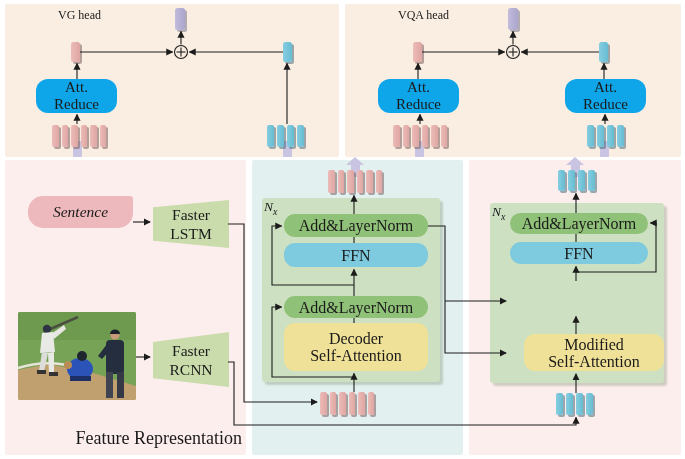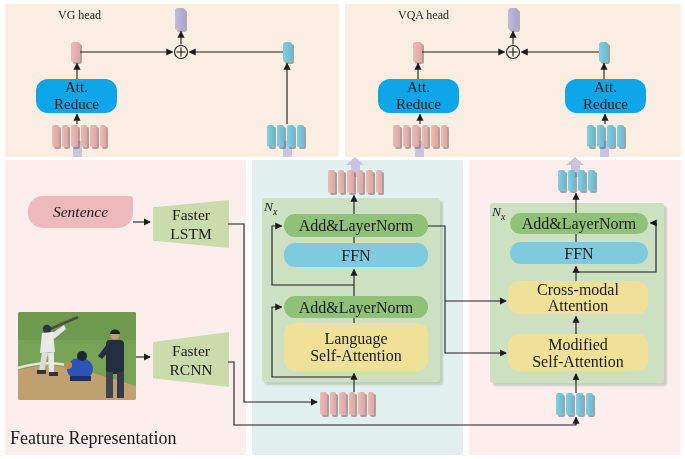--- a/index.html
+++ b/index.html
@@ -3,21 +3,21 @@
 <meta charset="utf-8">
 <style>
   html,body{margin:0;padding:0;background:#ffffff;}
   .stage{position:relative;width:685px;height:459px;background:#ffffff;
          font-family:"Liberation Serif","DejaVu Serif",serif;color:#1a1a1a;overflow:hidden;}
   .panel{position:absolute;border-radius:2px;}
   .cream{background:#faeee2;}
   .pinkbg{background:#fdeeee;}
   .cyanbg{background:#e2f1ef;}
   .head-title{position:absolute;font-size:12px;z-index:3;margin-left:44px;}
-  .caption{position:absolute;font-size:18px;text-align:left;z-index:3;}
+  .caption{position:absolute;font-size:18px;text-align:right;z-index:3;}
   .block{position:absolute;background:#cde0c2;border-radius:3px;z-index:1;
          box-shadow:3px 3px 2px rgba(125,140,115,0.35);}
   .box{position:absolute;display:flex;flex-direction:column;align-items:center;justify-content:center;
        text-align:center;z-index:2;border-radius:11px;font-size:16px;line-height:17px;}
   .greenbox{background:#90c178;font-family:Liberation Serif, serif;}
   .bluebox{background:#7ecadf;}
   .yellowbox{background:#f0e198;}
   .cyanbox{background:#0ea5e9;border-radius:12px;font-size:15px;line-height:17px;}
   .token-row{position:absolute;display:flex;gap:3px;z-index:3;}
   .tok{height:100%;border-radius:2px;}
@@ -163,21 +163,21 @@
   <div class="box greenbox" style="left:284px;top:214px;width:144px;height:23px">
     <span>Add&amp;LayerNorm</span>
   </div>
   <div class="box bluebox" style="left:284px;top:243px;width:144px;height:24px">
     <span>FFN</span>
   </div>
   <div class="box greenbox" style="left:284px;top:296px;width:144px;height:22px">
     <span>Add&amp;LayerNorm</span>
   </div>
   <div class="box yellowbox" style="left:284px;top:323px;width:144px;height:48px">
-    <span>Language</span>
+    <span>Decoder</span>
     <span>Self-Attention</span>
   </div>
   <div class="token-row" style="left:320px;top:392px;height:23px">
     <div class="tok pink"></div>
       <div class="tok pink"></div>
       <div class="tok pink"></div>
       <div class="tok pink"></div>
       <div class="tok pink"></div>
       <div class="tok pink"></div>
   </div>
@@ -190,25 +190,21 @@
       <div class="tok blue"></div>
   </div>
   <div class="block" style="left:490px;top:203px;width:174px;height:180px"></div>
   <div class="nx" style="left:492px;top:204px"><span>N</span><sub>x</sub></div>
   <div class="box greenbox" style="left:510px;top:213px;width:138px;height:21px">
     <span>Add&amp;LayerNorm</span>
   </div>
   <div class="box bluebox" style="left:510px;top:242px;width:138px;height:22px">
     <span>FFN</span>
   </div>
-  <div class="box yellowbox" style="left:508px;top:281px;width:140px;height:33px;line-height:16px">
-    <span>Cross-modal</span>
-    <span>Attention</span>
-  </div>
-  <div class="box yellowbox" style="left:508px;top:334px;width:140px;height:37px;line-height:17px">
+  <div class="box yellowbox" style="left:524px;top:334px;width:140px;height:37px;line-height:17px">
     <span>Modified</span>
     <span>Self-Attention</span>
   </div>
   <div class="token-row" style="left:556px;top:393px;height:22px">
     <div class="tok blue"></div>
       <div class="tok blue"></div>
       <div class="tok blue"></div>
       <div class="tok blue"></div>
   </div>
 

